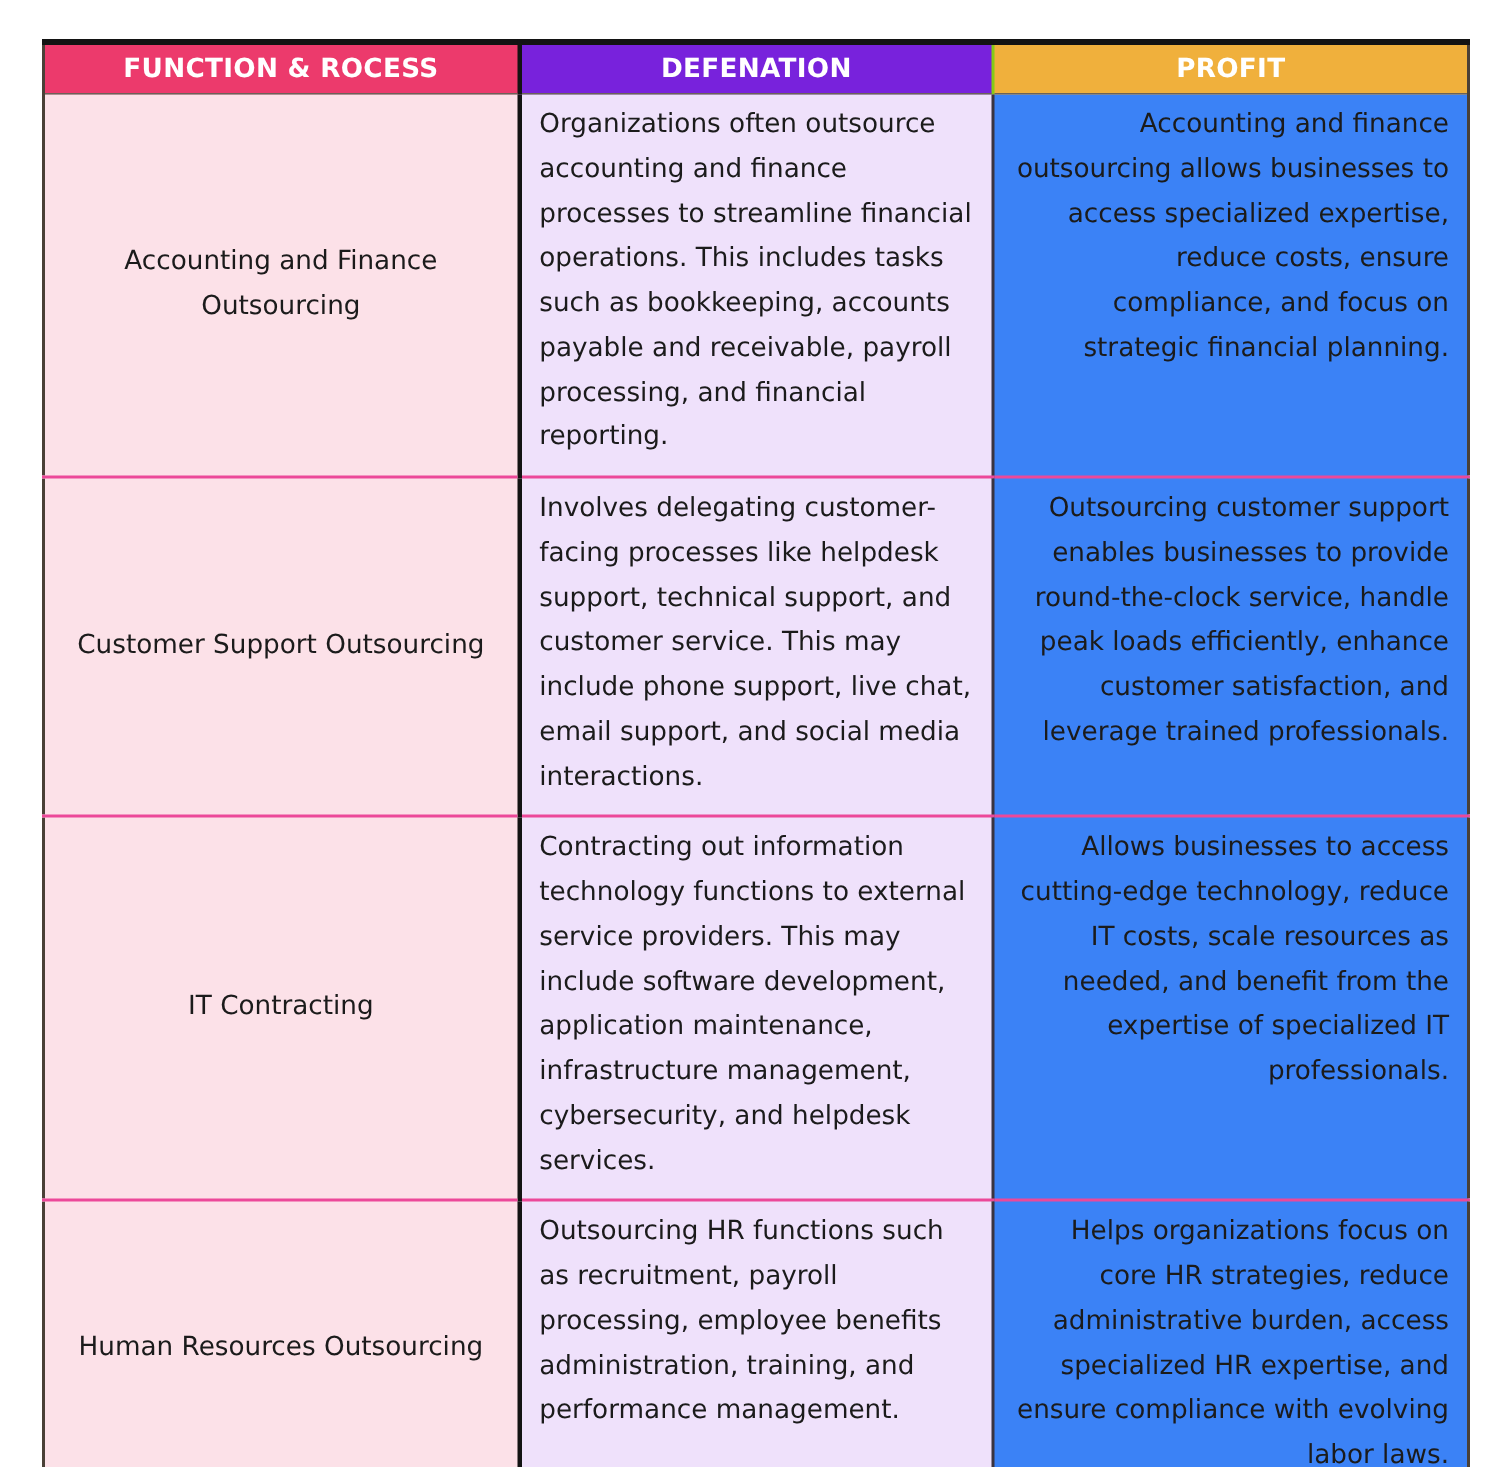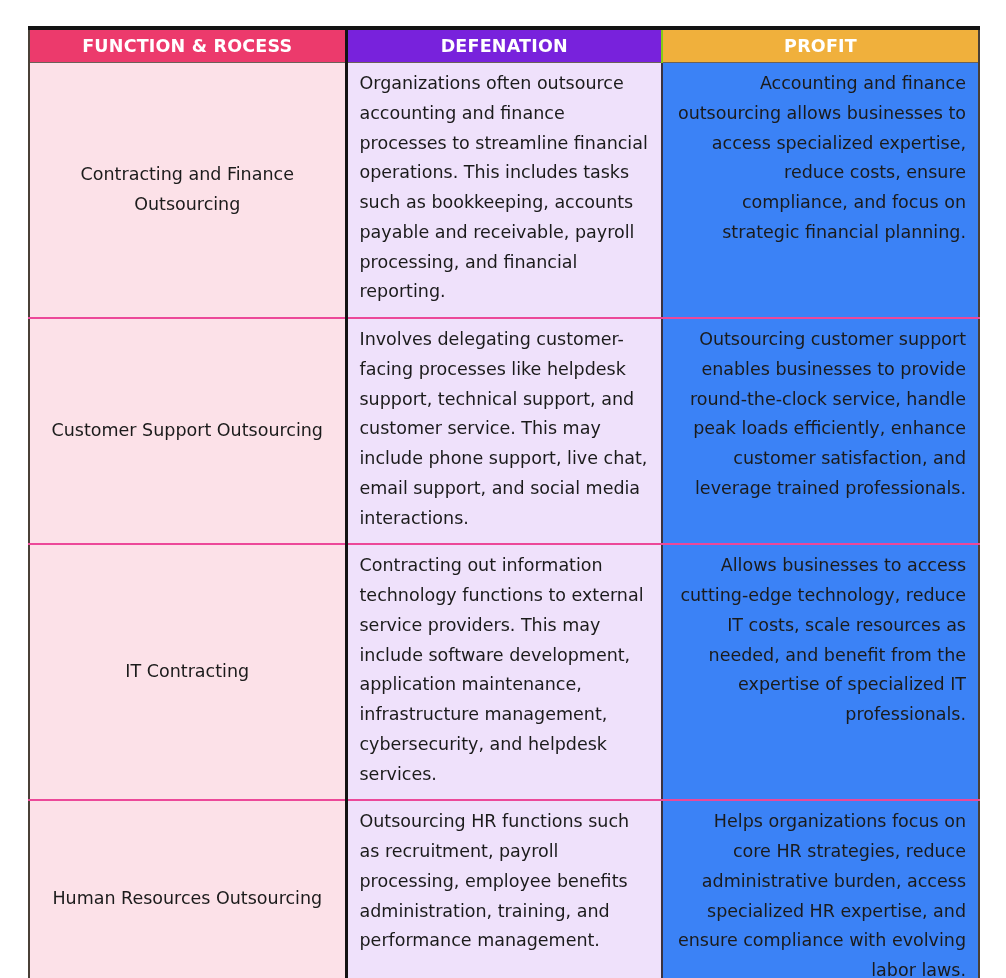--- a/index.html
+++ b/index.html
@@ -105,21 +105,21 @@
     </colgroup>
     <thead>
       <tr>
         <th class="head-function">FUNCTION &amp; ROCESS</th>
         <th class="head-definition">DEFENATION</th>
         <th class="head-profit">PROFIT</th>
       </tr>
     </thead>
     <tbody>
       <tr>
-        <td class="cell-function">Contracting and Finance Outsourcing</td>
+        <td class="cell-function">Accounting and Finance Outsourcing</td>
         <td class="cell-definition">Organizations often outsource accounting and finance processes to streamline financial operations. This includes tasks such as bookkeeping, accounts payable and receivable, payroll processing, and financial reporting.</td>
         <td class="cell-profit">Accounting and finance outsourcing allows businesses to access specialized expertise, reduce costs, ensure compliance, and focus on strategic financial planning.</td>
       </tr>
       <tr>
         <td class="cell-function">Customer Support Outsourcing</td>
         <td class="cell-definition">Involves delegating customer-facing processes like helpdesk support, technical support, and customer service. This may include phone support, live chat, email support, and social media interactions.</td>
         <td class="cell-profit">Outsourcing customer support enables businesses to provide round-the-clock service, handle peak loads efficiently, enhance customer satisfaction, and leverage trained professionals.</td>
       </tr>
       <tr>
         <td class="cell-function">IT Contracting</td>

